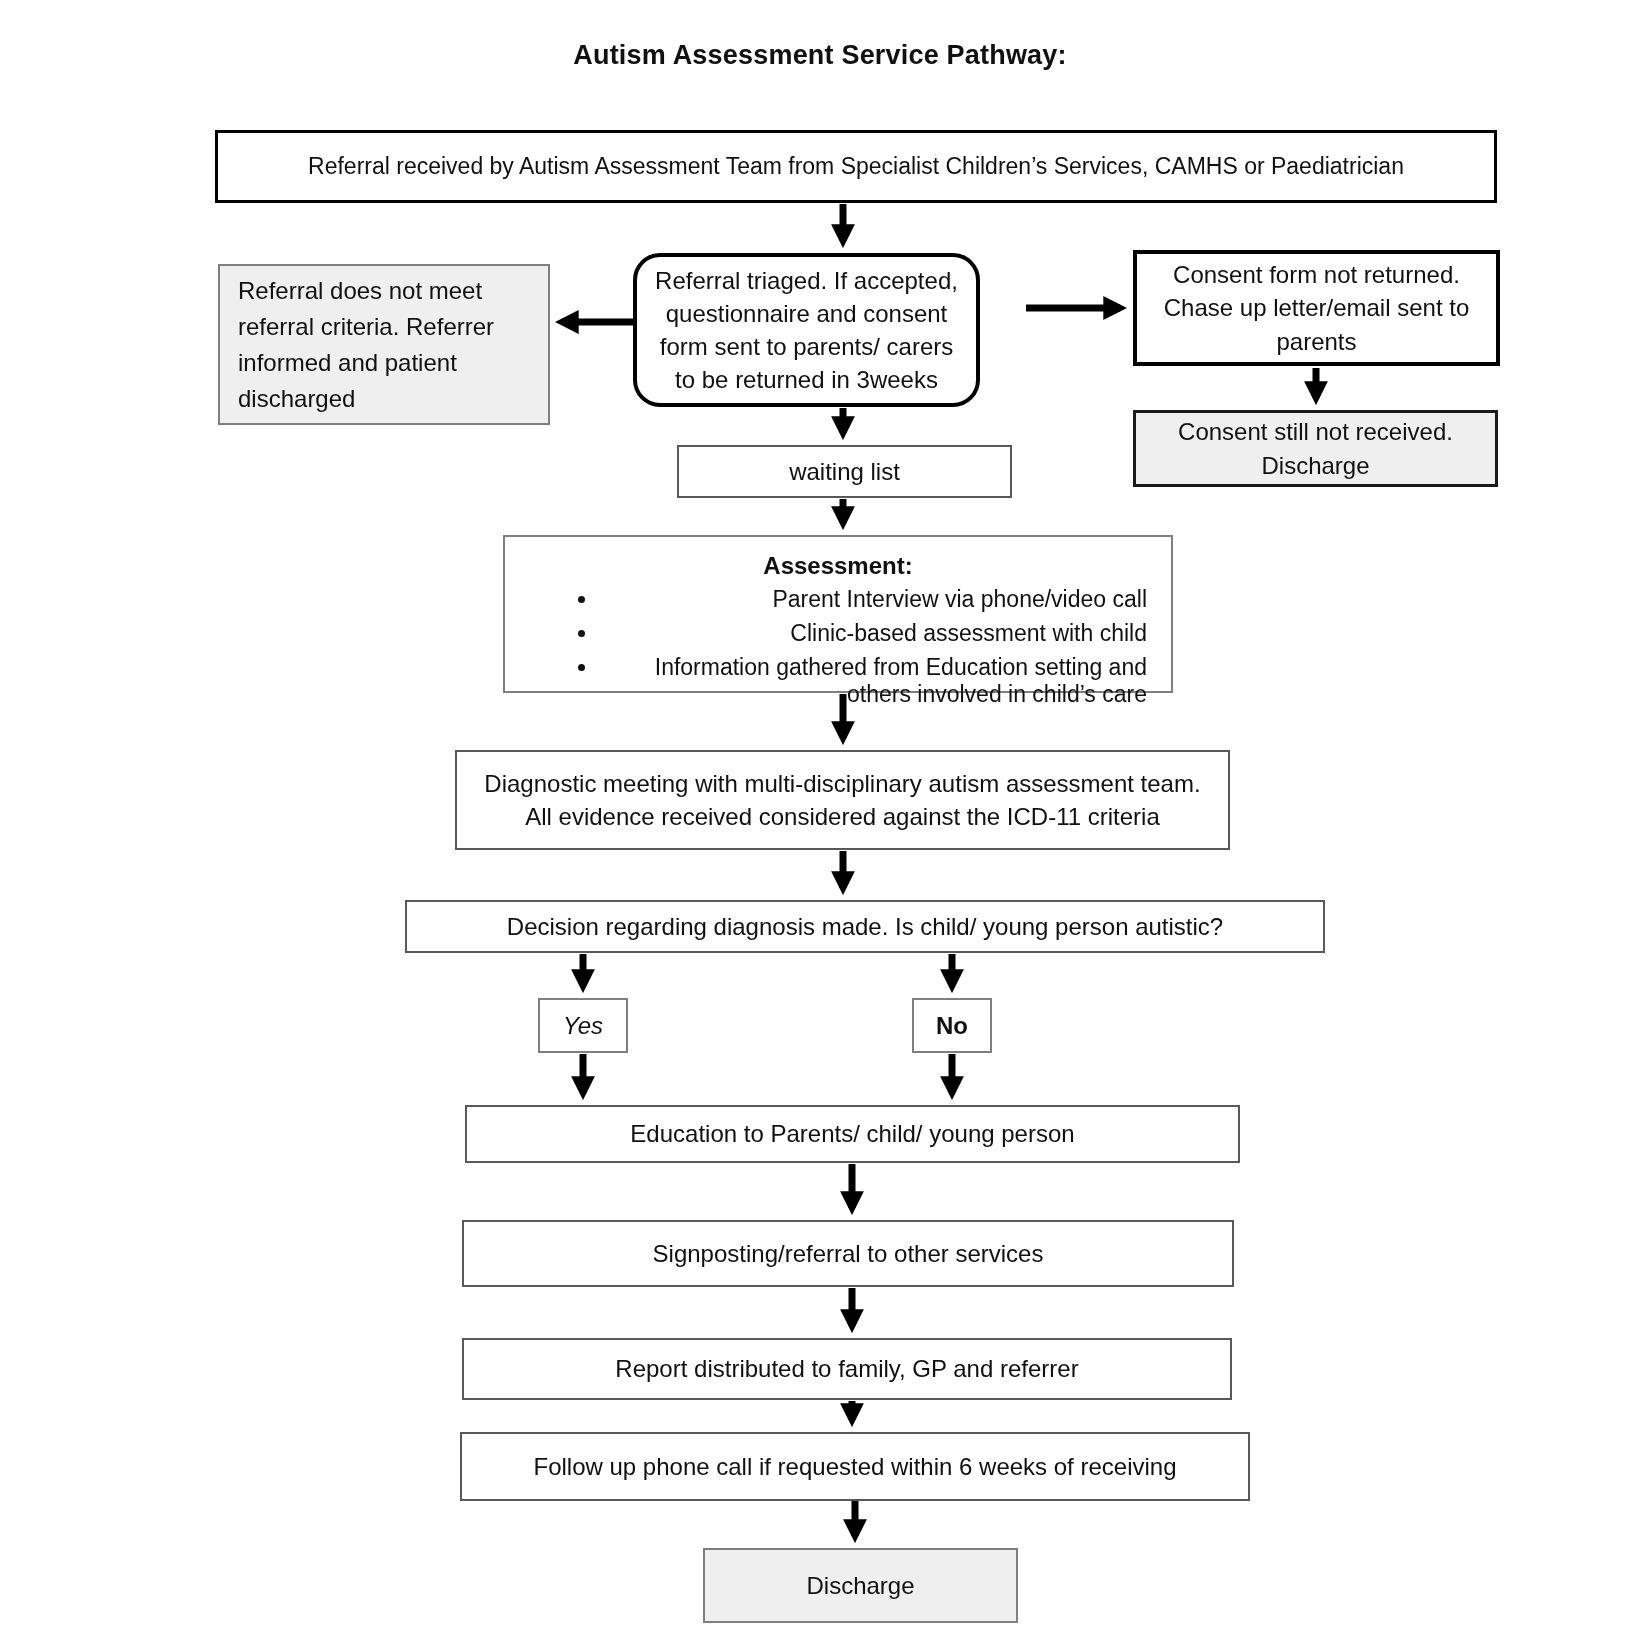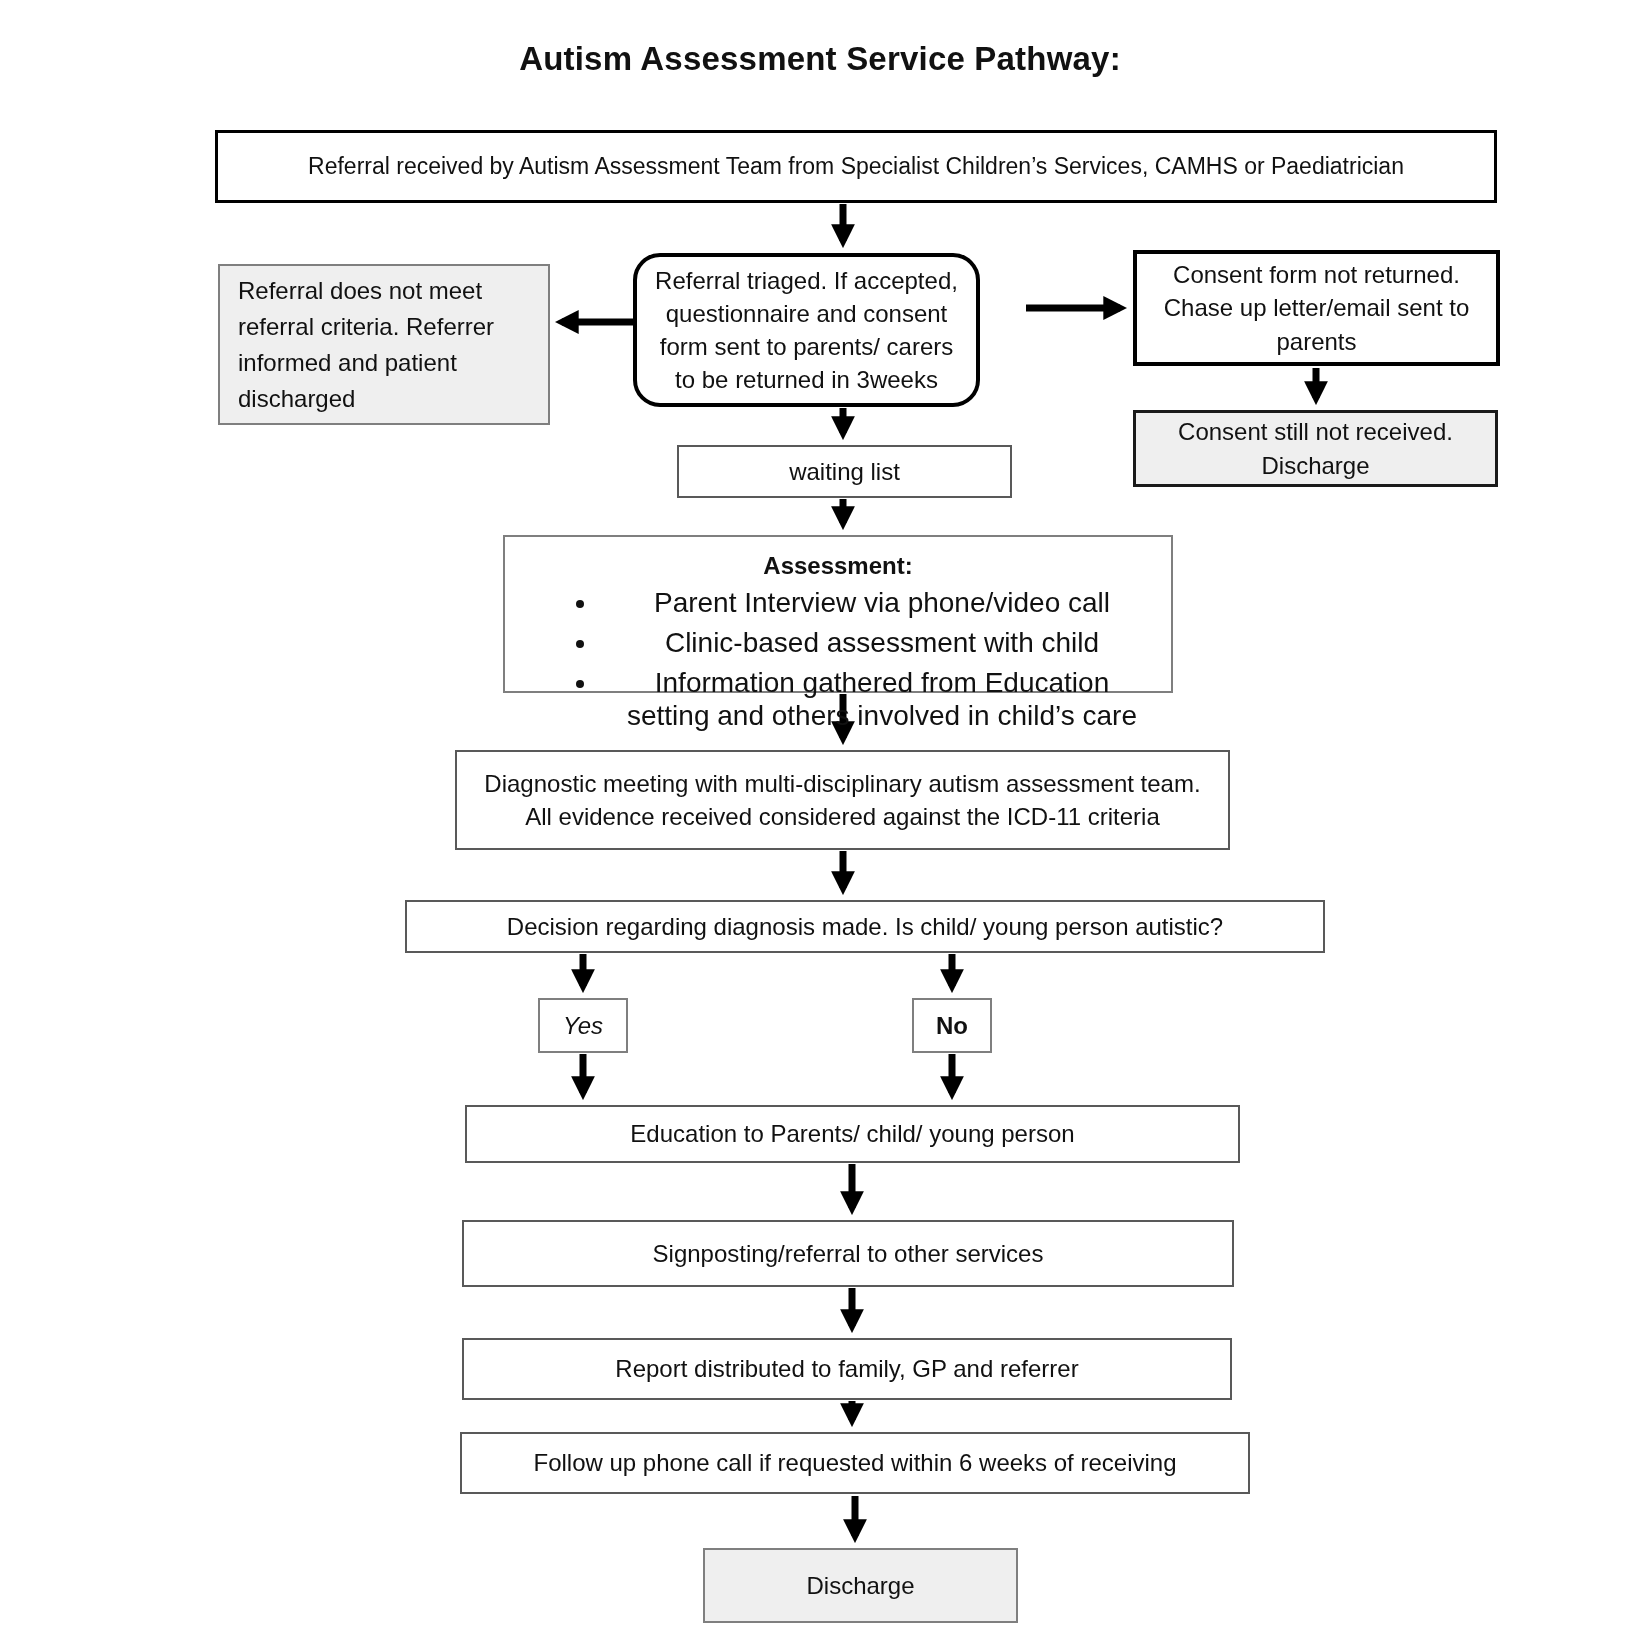--- a/index.html
+++ b/index.html
@@ -3,21 +3,21 @@
 <meta charset="utf-8">
 <style>
   html,body{margin:0;padding:0;background:#ffffff;}
   body{font-family:"Liberation Sans", sans-serif; color:#111;}
   #canvas{position:relative;width:1640px;height:1640px;background:#fff;overflow:hidden;}
 
   #flow-arrows{position:absolute;left:0;top:0;width:1640px;height:1640px;pointer-events:none;}
 
   .page-title{
     position:absolute;left:0;top:40px;width:1640px;
-    text-align:center;font-size:33px;font-weight:bold;letter-spacing:.2px;
+    text-align:center;font-size:27px;font-weight:bold;letter-spacing:.2px;
   }
 
   .box{
     position:absolute;box-sizing:border-box;background:#fff;
     display:flex;align-items:center;justify-content:center;
     text-align:center;font-size:24px;line-height:1.38;
     border:2px solid #595959;padding:4px 14px;
   }
   .box.thick{border:4px solid #000;}
   .box.medium{border:3px solid #000;}
@@ -32,25 +32,25 @@
   #n-consent-still {left:1133px;top:410px;  width:365px;  height:77px;  border:3px solid #1a1a1a;}
   #n-waiting       {left:677px; top:445px;  width:335px;  height:53px;}
   #n-assessment    {left:503px; top:535px;  width:670px;  height:158px; display:block;text-align:center;padding:10px 24px;border:2px solid #7f7f7f;}
   #n-diagnostic    {left:455px; top:750px;  width:775px;  height:100px;}
   #n-decision      {left:405px; top:900px;  width:920px;  height:53px;}
   #n-yes           {left:538px; top:998px;  width:90px;   height:55px;  border:2px solid #7f7f7f;font-style:italic;}
   #n-no            {left:912px; top:998px;  width:80px;   height:55px;  border:2px solid #7f7f7f;font-weight:bold;}
   #n-feedback      {left:465px; top:1105px; width:775px;  height:58px;}
   #n-signposting   {left:462px; top:1220px; width:772px;  height:67px;}
   #n-report        {left:462px; top:1338px; width:770px;  height:62px;}
-  #n-followup      {left:460px; top:1432px; width:790px;  height:62px;}
+  #n-followup      {left:460px; top:1432px; width:790px;  height:69px;}
   #n-discharge     {left:703px; top:1548px; width:315px;  height:75px;}
 
   #n-assessment .assess-title{font-weight:bold;font-size:24px;margin-top:2px;}
-  #n-assessment ul{margin:4px 0 0 70px;padding:0;text-align:center;font-size:28px;line-height:1.18;}
+  #n-assessment ul{margin:4px 0 0 70px;padding:0;text-align:right;font-size:23px;line-height:1.18;}
   #n-assessment li{margin:0 0 7px 0;padding-left:18px;}
 </style>
 </head>
 <body>
 
 <div id="canvas">
 
   <div class="page-title">Autism Assessment Service Pathway:</div>
 
   <svg id="flow-arrows" viewBox="0 0 1640 1640" xmlns="http://www.w3.org/2000/svg">

